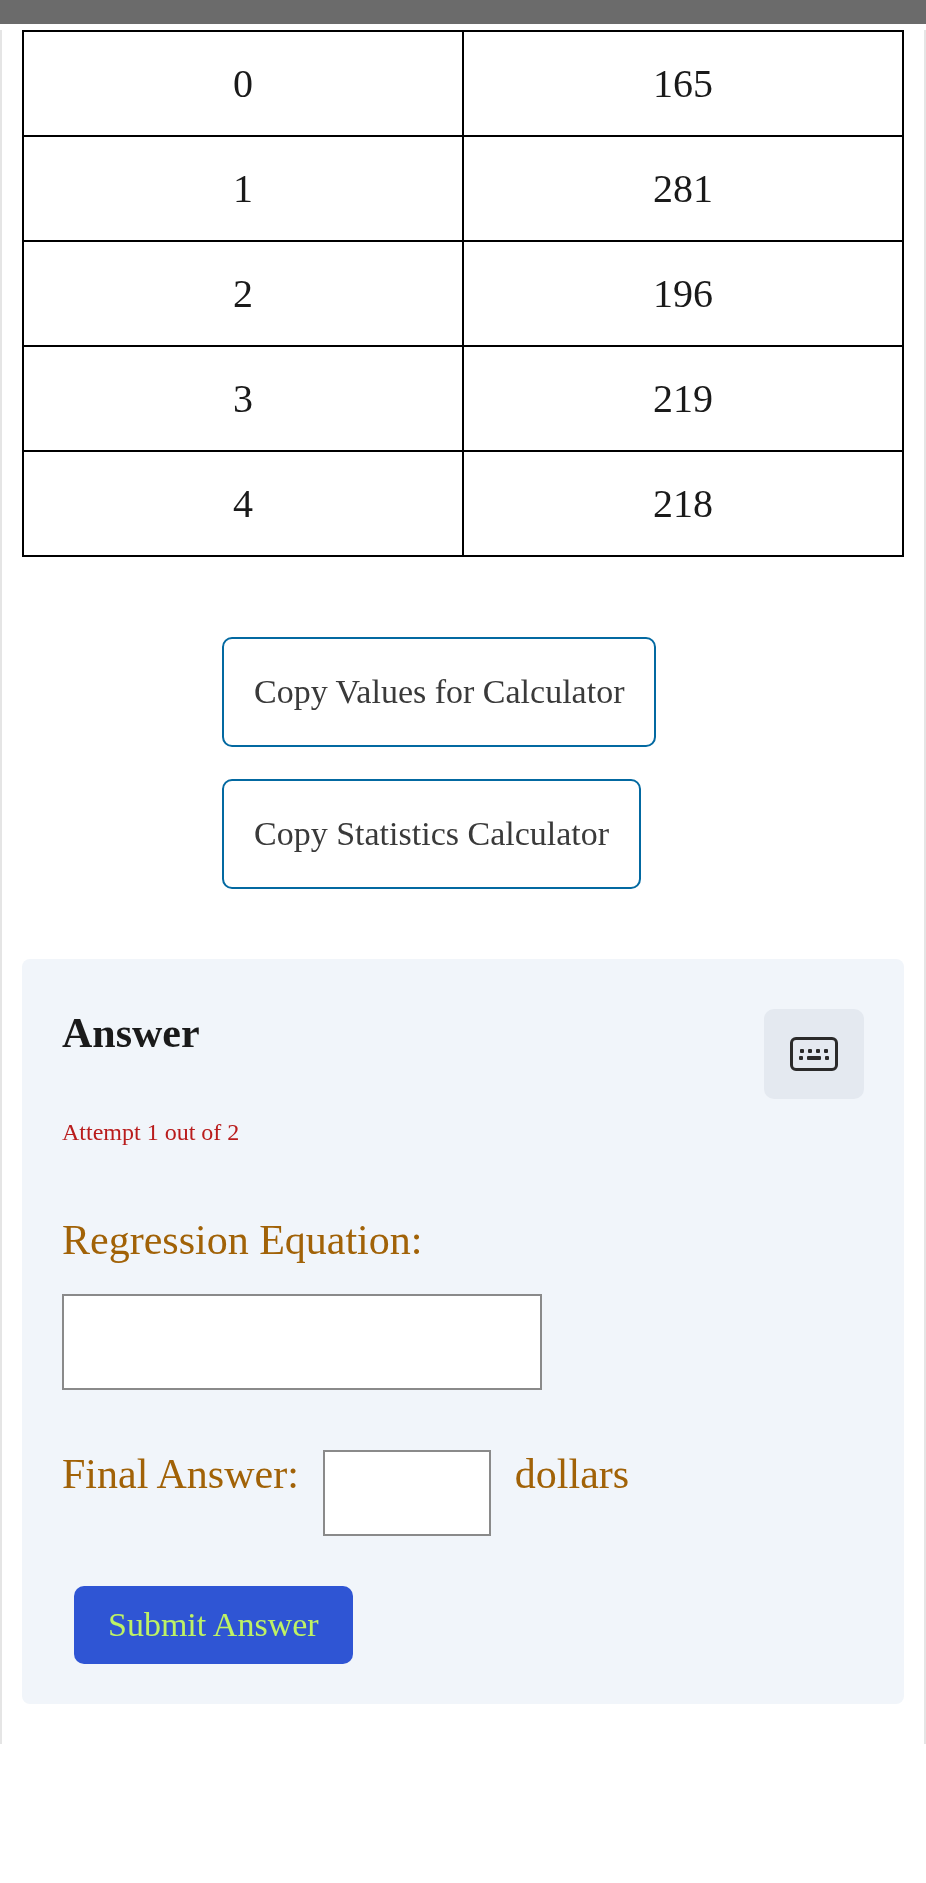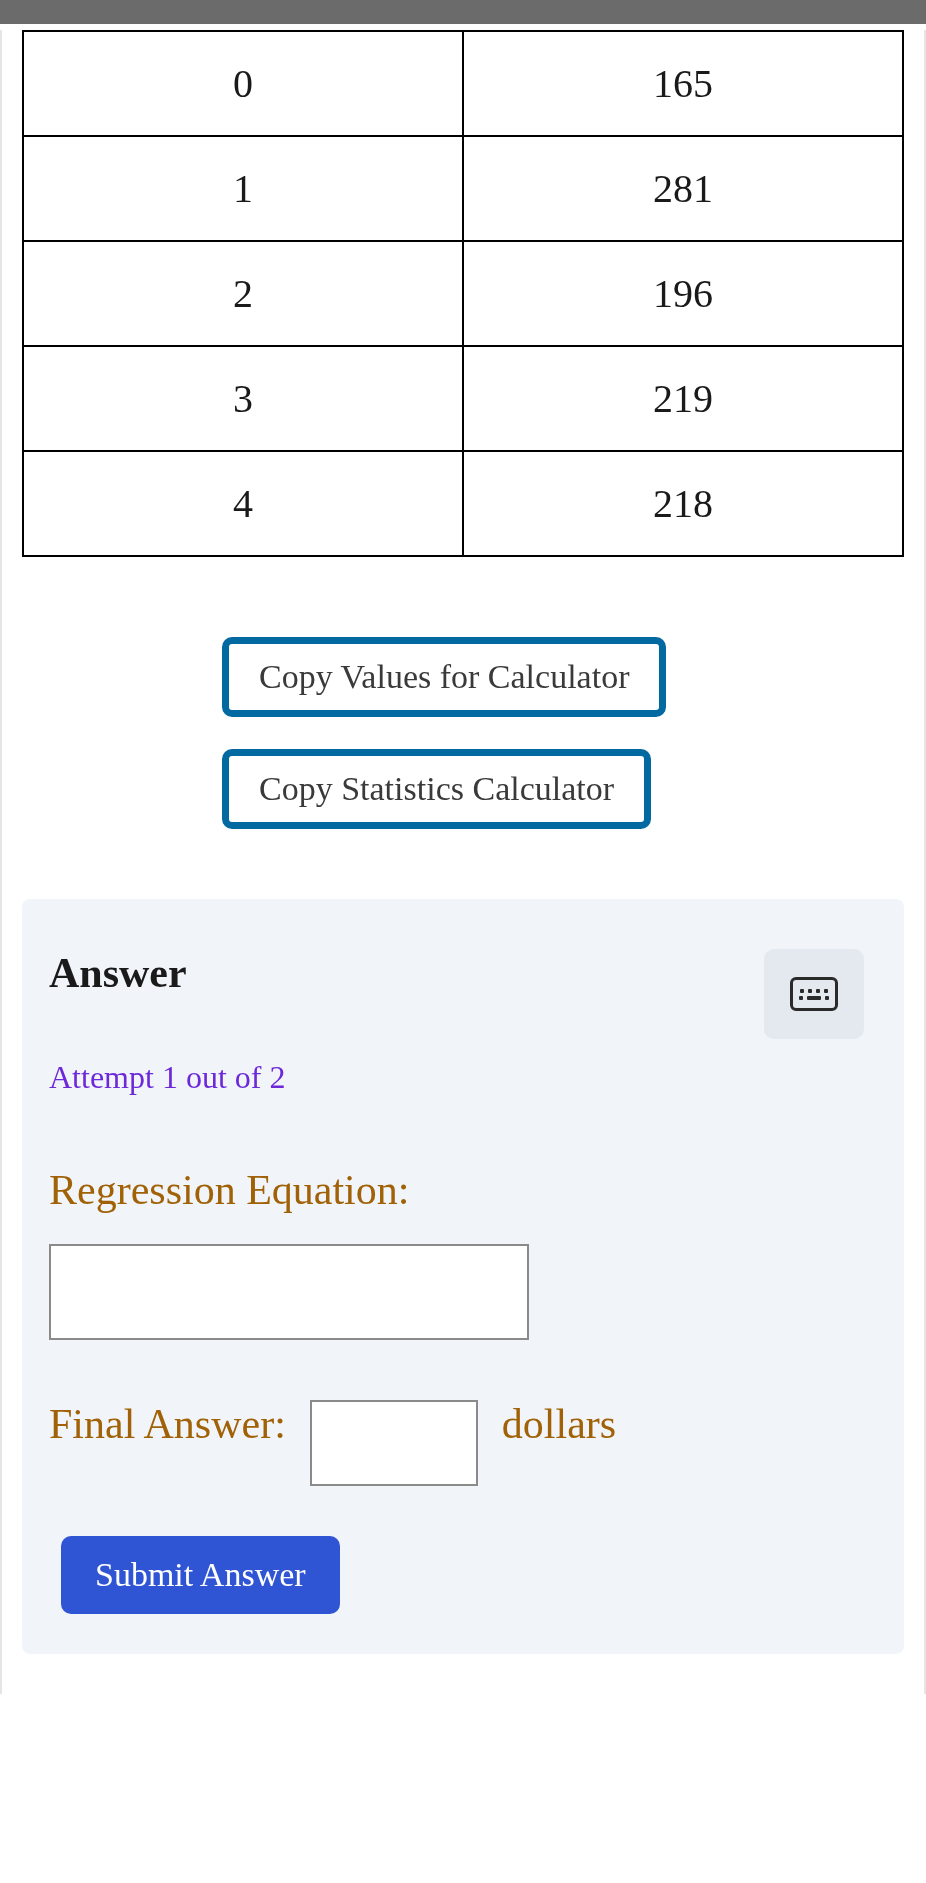--- a/index.html
+++ b/index.html
@@ -38,33 +38,33 @@
       width: 50%;
     }
     .button-group {
       display: flex;
       flex-direction: column;
       align-items: flex-start;
       margin: 80px 0 70px 200px;
       gap: 32px;
     }
     .outline-button {
-      border: 7px solid #0369a1;
+      border: 2px solid #0369a1;
       border-radius: 10px;
       background: #fff;
       color: #3a3a3a;
       font-family: Georgia, serif;
       font-size: 34px;
-      padding: 14px 30px;
+      padding: 34px 30px;
       cursor: pointer;
     }
     .answer-panel {
       background: #f1f5fa;
       border-radius: 8px;
-      padding: 50px 40px 40px 27px;
+      padding: 50px 40px 40px 40px;
       margin-top: 20px;
     }
     .answer-header {
       display: flex;
       justify-content: space-between;
       align-items: flex-start;
       margin-bottom: 20px;
     }
     .answer-title {
       font-family: Georgia, serif;
@@ -107,23 +107,23 @@
       background: #2a2a2a;
       border-radius: 1px;
     }
     .keyboard-icon .space-bar {
       width: 14px;
       height: 4px;
       background: #2a2a2a;
       border-radius: 1px;
     }
     .attempt-line {
-      color: #6d28d9;
-      font-family: Georgia, serif;
-      font-size: 32px;
+      color: #b91c1c;
+      font-family: Georgia, serif;
+      font-size: 24px;
       margin-bottom: 70px;
     }
     .label-text {
       font-family: Georgia, serif;
       font-size: 42px;
       color: #a16207;
     }
     .regression-block {
       margin-bottom: 60px;
     }
@@ -149,21 +149,21 @@
       width: 168px;
       height: 86px;
       border: 2px solid #8a8a8a;
       background: #fff;
       font-size: 36px;
       padding: 0 10px;
       font-family: Georgia, serif;
     }
     .submit-button {
       background: #2f55d4;
-      color: #ffffff;
+      color: #bef264;
       border: none;
       border-radius: 10px;
       font-family: Georgia, serif;
       font-size: 34px;
       padding: 20px 34px;
       cursor: pointer;
       margin-left: 12px;
     }
   </style>
 </head>

